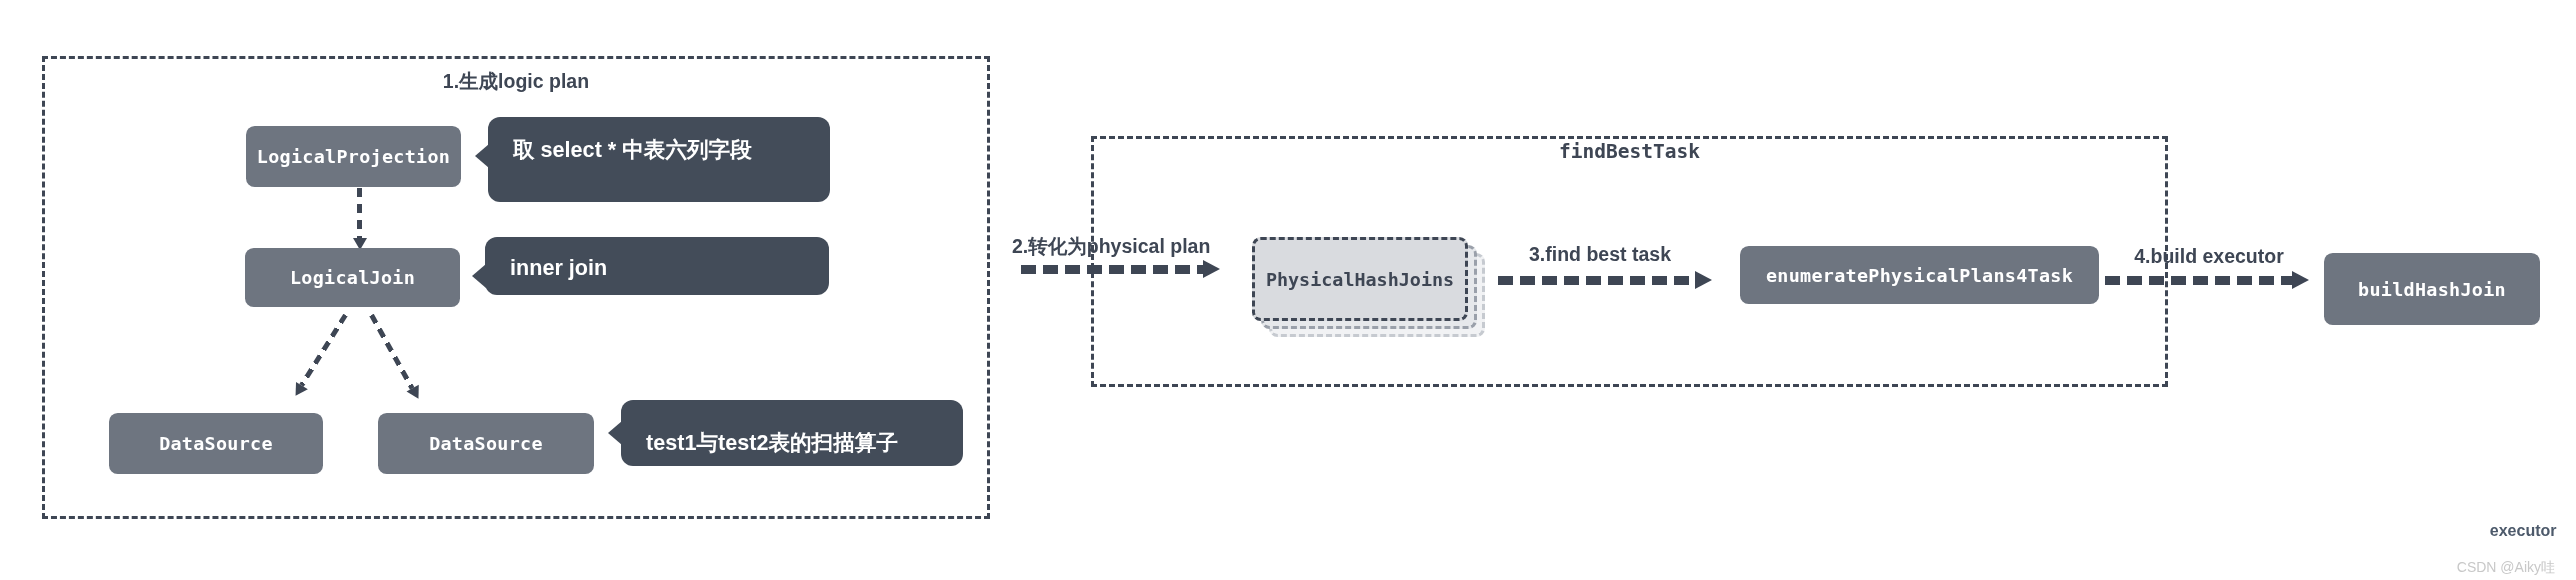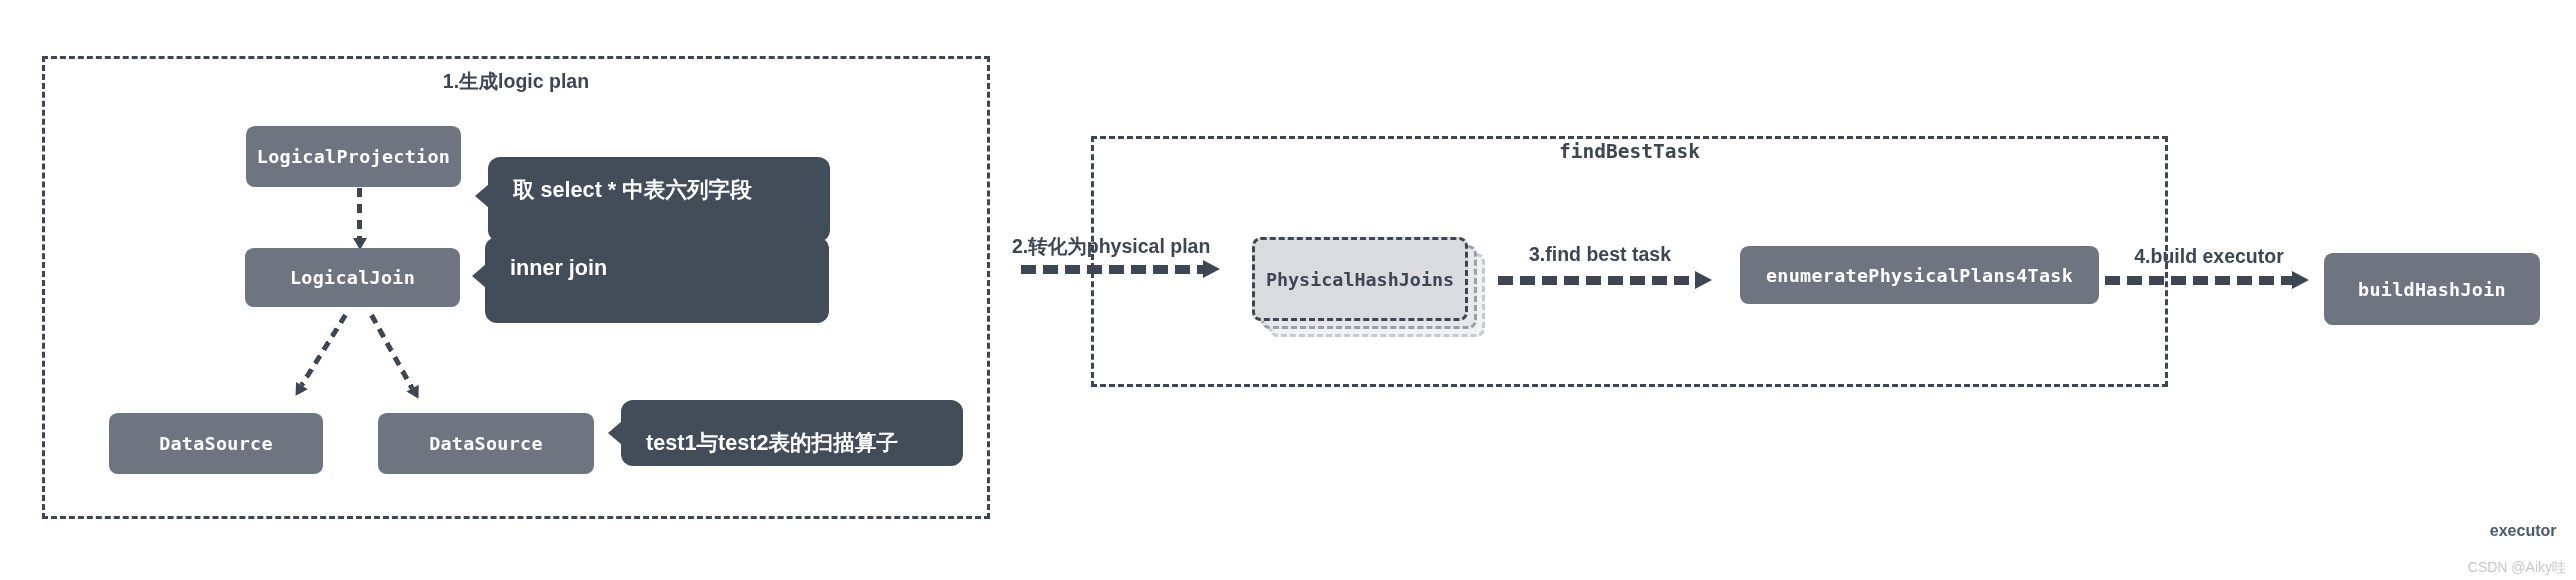--- a/index.html
+++ b/index.html
@@ -52,33 +52,33 @@
   .watermark-sub{position:absolute;font-size:14px;color:#c8c8c8;}
 </style>
 </head>
 <body>
 
 <div class="dashed-box" style="left:42px;top:56px;width:948px;height:463px;">
   <div class="group-title" style="top:8.7px;">1.生成logic plan</div>
 
   <div class="node mono" style="left:201px;top:67px;width:215px;height:61px;">LogicalProjection</div>
 
-  <div class="callout" style="left:443px;top:58px;width:342px;height:85px;margin-top:40px;">
+  <div class="callout" style="left:443px;top:58px;width:342px;height:85px;">
     <span class="tail" style="top:27px;"></span>
     <span>取 select * 中表六列字段</span>
   </div>
 
   <div class="v-arrow" style="left:307px;top:129px;height:62px;">
     <div class="line"></div>
     <div class="head"></div>
   </div>
 
   <div class="node mono" style="left:200px;top:189px;width:215px;height:59px;">LogicalJoin</div>
 
-  <div class="callout" style="left:440px;top:178px;width:344px;height:86px;">
+  <div class="callout" style="left:440px;top:178px;width:344px;height:58px;">
     <span class="tail" style="top:27px;"></span>
     <span>inner join</span>
   </div>
 
   <div class="v-arrow" style="left:293px;top:256px;height:95px;transform:rotate(32deg);">
     <div class="line"></div>
     <div class="head"></div>
   </div>
   <div class="v-arrow" style="left:319px;top:256px;height:96px;transform:rotate(-29deg);">
     <div class="line"></div>
@@ -118,14 +118,14 @@
 
 <div class="step-label" style="left:2128px;top:245px;width:162px;text-align:center;">4.build executor</div>
 <div class="h-arrow" style="left:2105px;top:271px;width:204px;">
   <div class="line"></div>
   <div class="head"></div>
 </div>
 
 <div class="node mono" style="left:2324px;top:253px;width:216px;height:72px;">buildHashJoin</div>
 
 <div class="watermark-name" style="right:19.5px;top:522px;">executor</div>
-<div class="watermark-sub" style="right:10px;top:559px;">CSDN @Aiky哇</div>
+<div class="watermark-sub" style="right:21px;top:559px;">CSDN @Aiky哇</div>
 
 
 </body></html>

